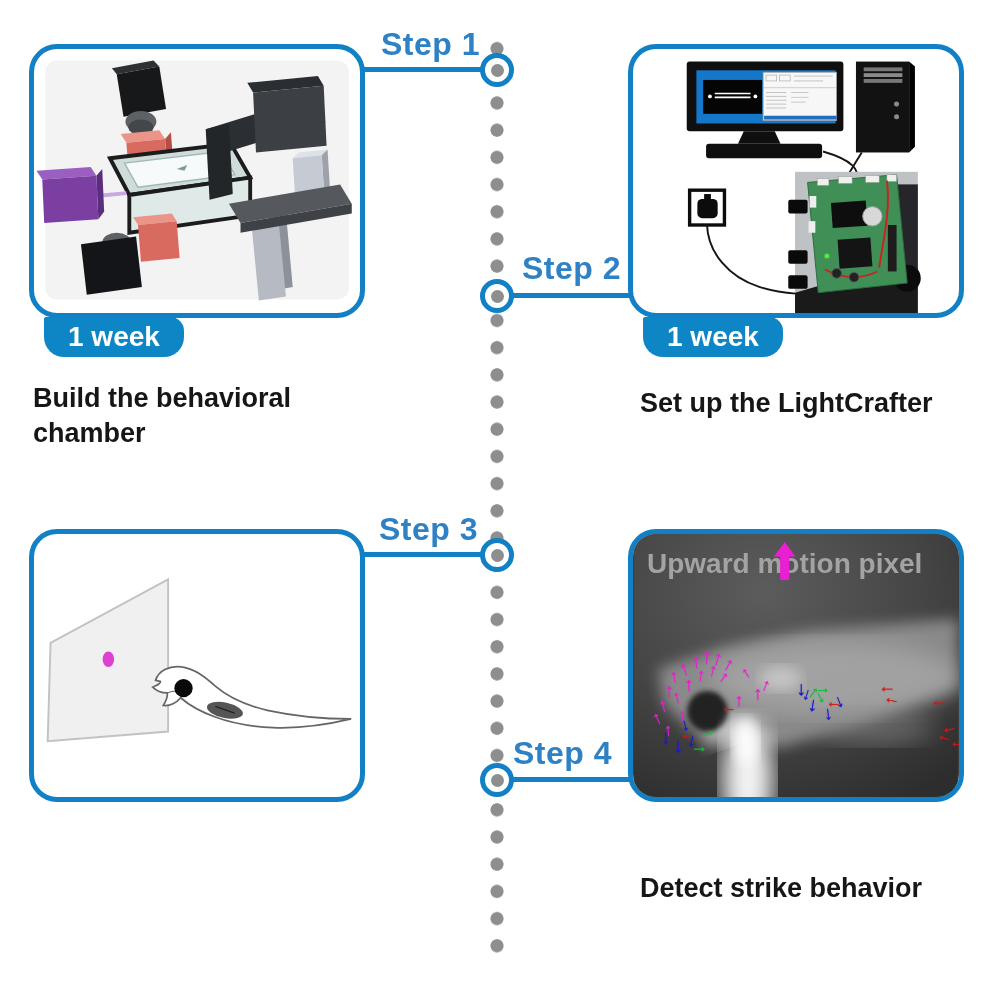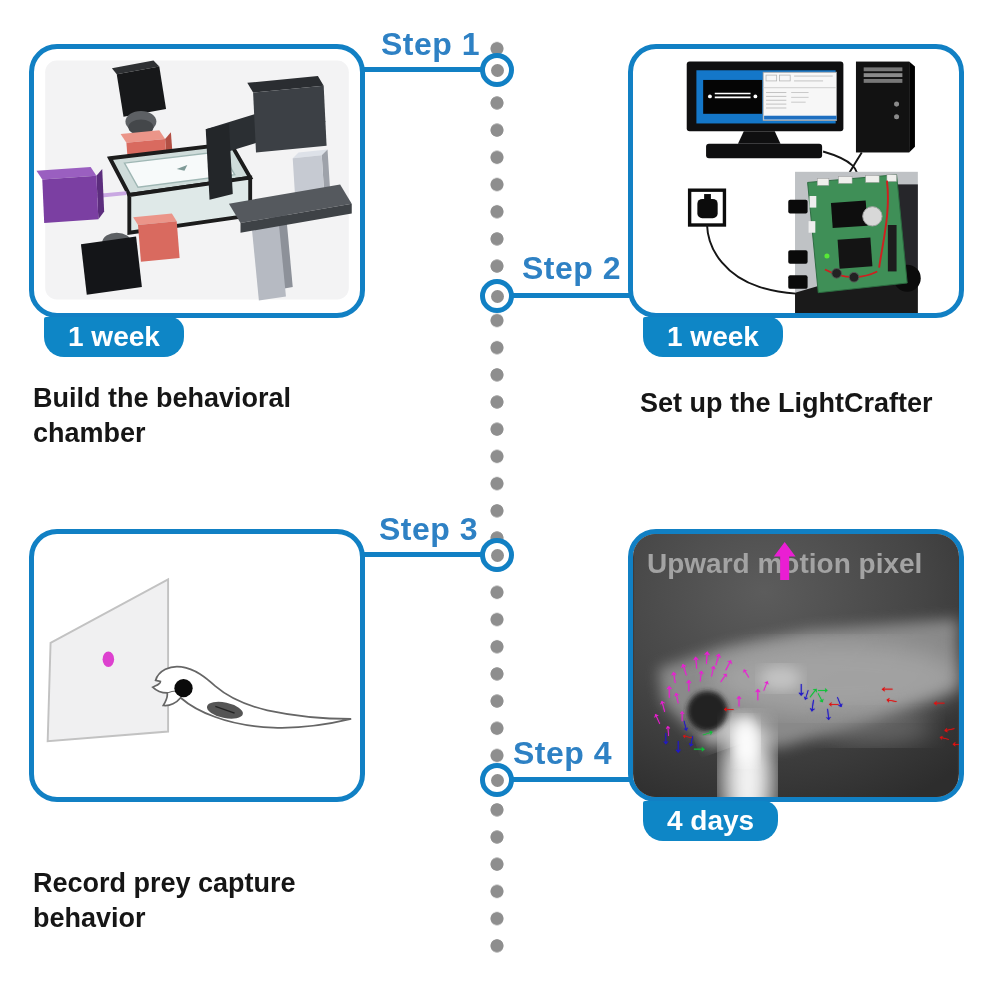--- a/index.html
+++ b/index.html
@@ -209,21 +209,20 @@
                  C172,185 158,177 150,170 C146,175 139,179 132,178
                  C135,173 137,169 136,165 C130,165 124,162 121,159
                  C125,157 129,156 129,153 Z" fill="#ffffff" stroke="#666" stroke-width="1.8"></path>
         <path d="M136,165 C141,163 146,162 151,164" fill="none" stroke="#666" stroke-width="1.2"></path>
         <circle cx="153" cy="160" r="9.5" fill="#0a0a0a"></circle>
         <ellipse cx="196" cy="183" rx="19" ry="8" fill="#555" transform="rotate(12 196 183)"></ellipse>
         <path d="M186,179 L206,186" stroke="#222" stroke-width="1.4"></path>
       </g>
     </svg>
   </div>
-  <div class="desc" style="left:33px;top:866px;">Record prey capture behavior</div>
 
   <div class="panel" style="left:628px;top:529px;height:273px;">
     <div id="p4wrap">
       <svg viewBox="0 0 336 273">
         <defs>
           <radialGradient id="bgG" cx="40%" cy="22%" r="90%">
             <stop offset="0%" stop-color="#5c5c5c"></stop>
             <stop offset="55%" stop-color="#454545"></stop>
             <stop offset="100%" stop-color="#2d2d2d"></stop>
           </radialGradient>
@@ -293,15 +292,15 @@
           <span class="ar" style="left: 201px; top: 168px; font-size: 16px; color: rgb(224, 17, 17); transform: translate(-50%, -50%) rotate(0deg);">←</span>
           <span class="ar" style="left: 254px; top: 152px; font-size: 18px; color: rgb(224, 17, 17); transform: translate(-50%, -50%) rotate(0deg);">←</span>
           <span class="ar" style="left: 259px; top: 164px; font-size: 17px; color: rgb(224, 17, 17); transform: translate(-50%, -50%) rotate(10deg);">←</span>
           <span class="ar" style="left: 306px; top: 166px; font-size: 18px; color: rgb(224, 17, 17); transform: translate(-50%, -50%) rotate(0deg);">←</span>
           <span class="ar" style="left: 316px; top: 193px; font-size: 17px; color: rgb(224, 17, 17); transform: translate(-50%, -50%) rotate(-12deg);">←</span>
           <span class="ar" style="left: 325px; top: 207px; font-size: 17px; color: rgb(224, 17, 17); transform: translate(-50%, -50%) rotate(0deg);">←</span>
           <span class="ar" style="left: 312px; top: 202px; font-size: 16px; color: rgb(224, 17, 17); transform: translate(-50%, -50%) rotate(14deg);">←</span>
         </div>
     </div>
   </div>
-  <div class="badge" style="left:643px;top:801px;">4 days</div>
+  <div class="desc" style="left:640px;top:871px;">Detect strike behavior</div>
 
 </div>
 
 </body></html>

